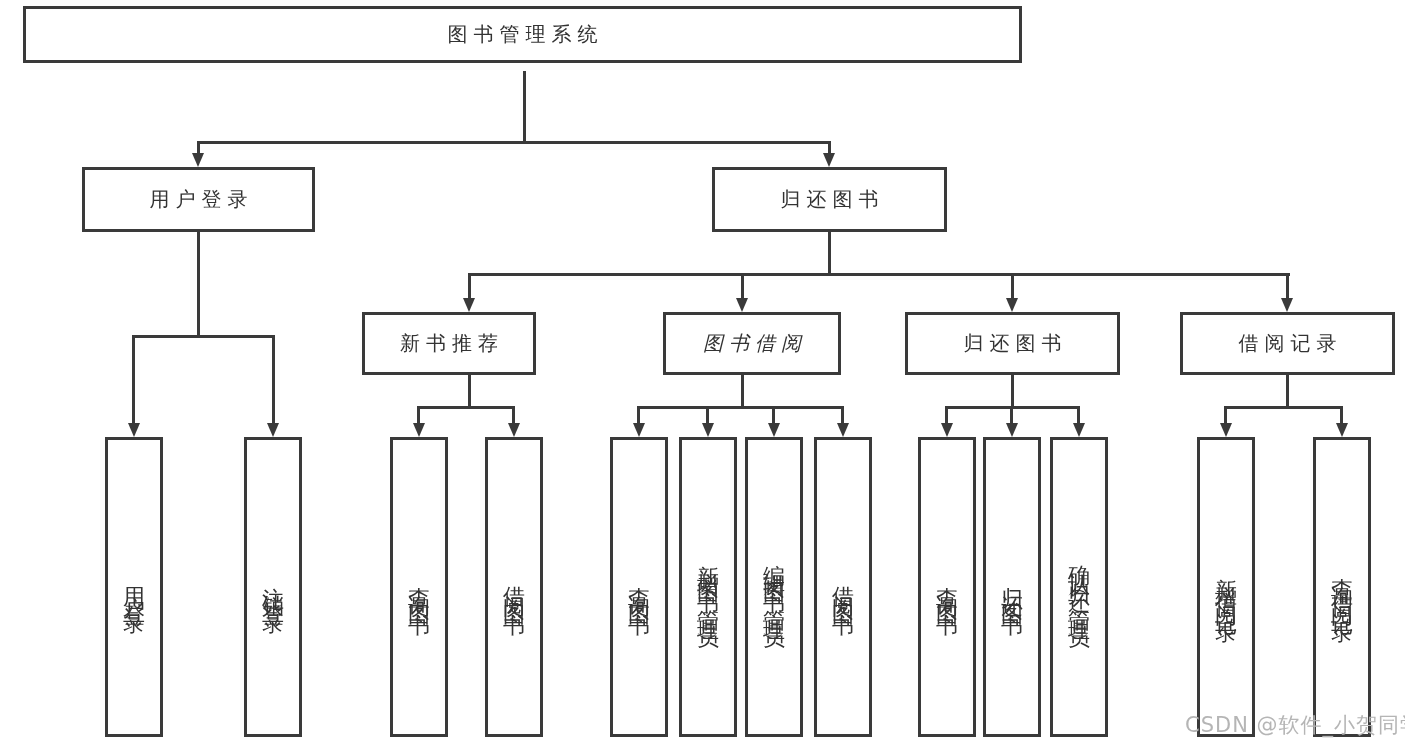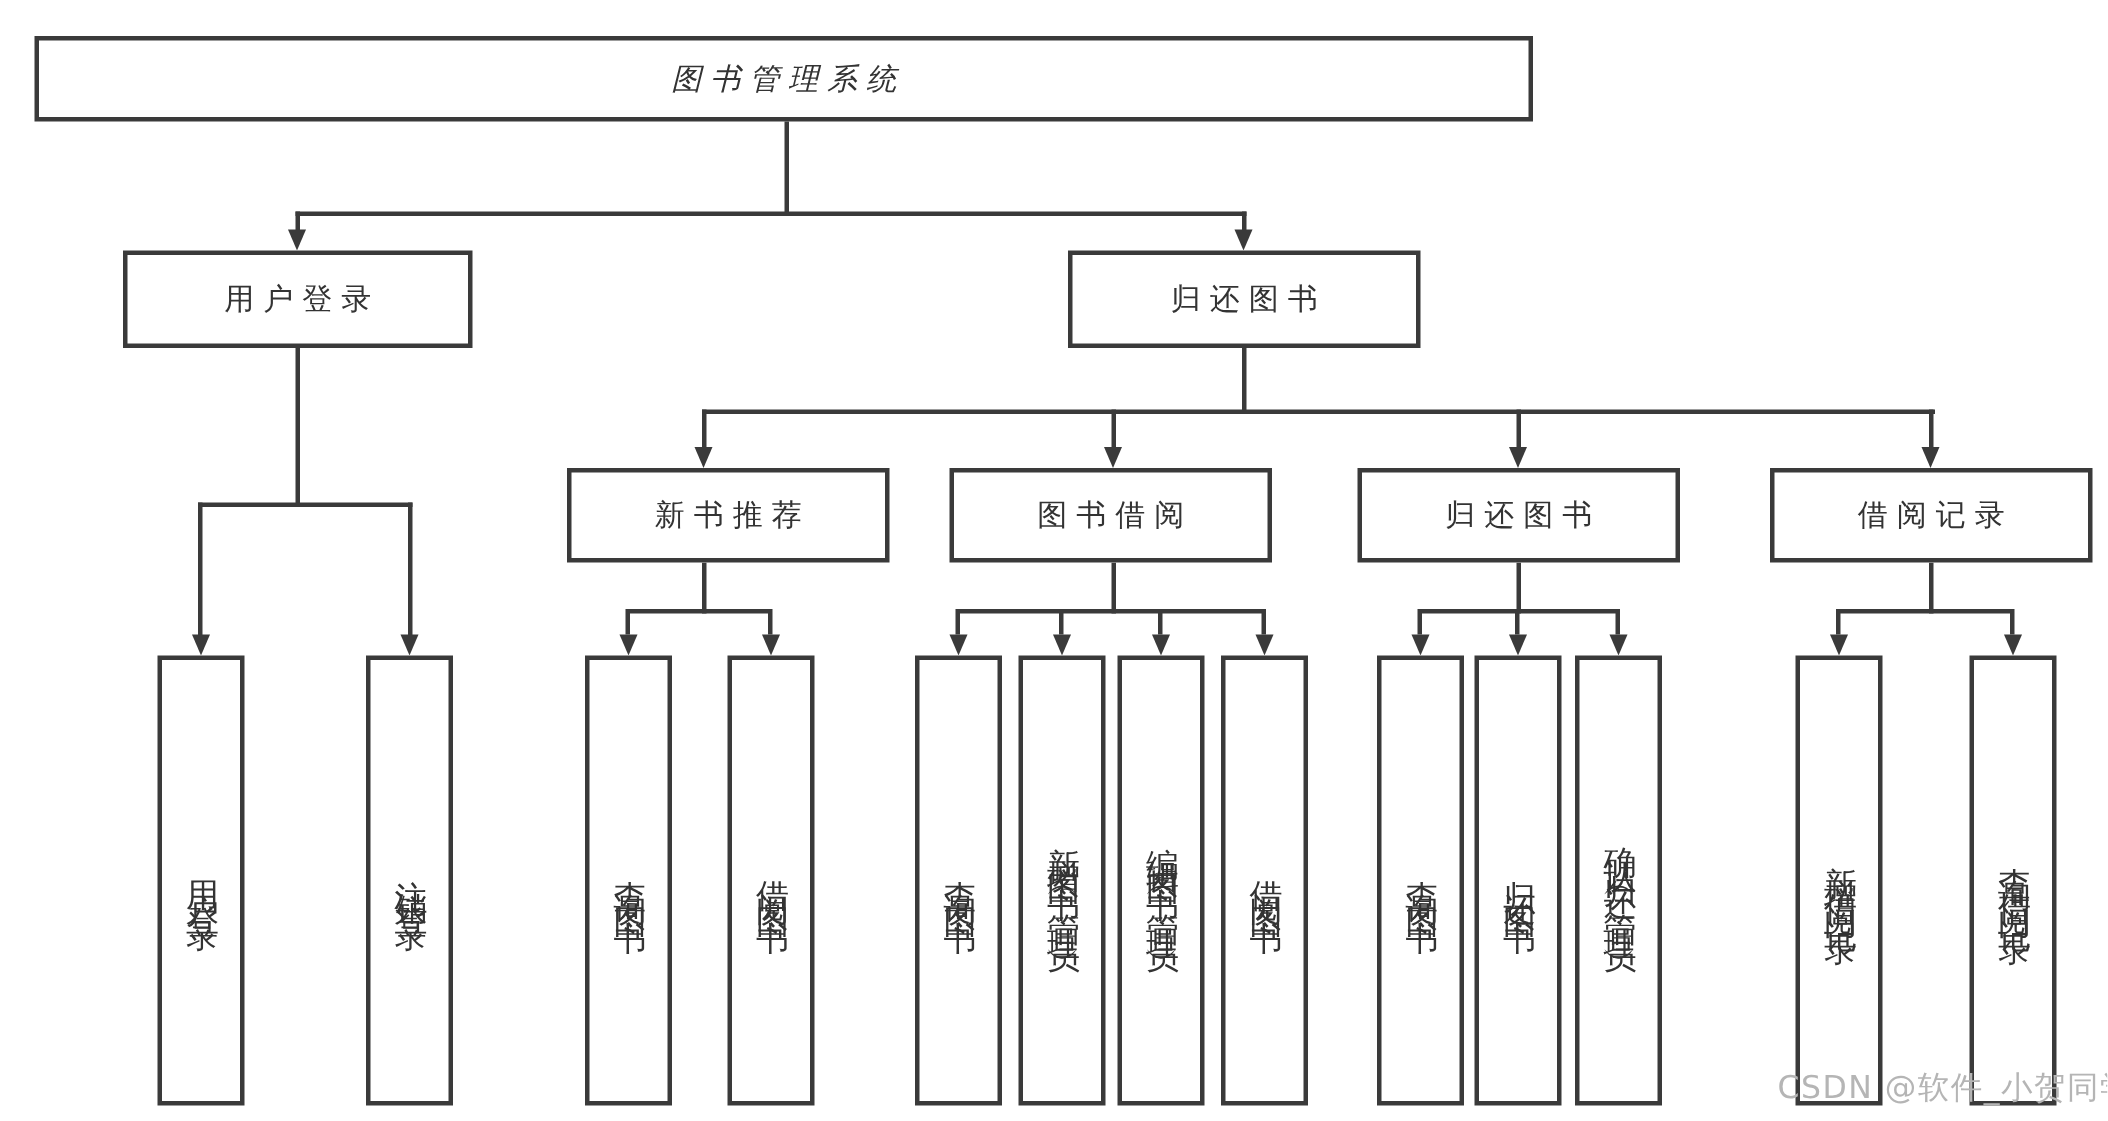--- a/index.html
+++ b/index.html
@@ -83,35 +83,35 @@
   <div class="arrow" style="left:633px;  top:423px;"></div>
   <div class="arrow" style="left:702px;  top:423px;"></div>
   <div class="arrow" style="left:768px;  top:423px;"></div>
   <div class="arrow" style="left:837px;  top:423px;"></div>
   <div class="arrow" style="left:941px;  top:423px;"></div>
   <div class="arrow" style="left:1006px; top:423px;"></div>
   <div class="arrow" style="left:1073px; top:423px;"></div>
   <div class="arrow" style="left:1220px; top:423px;"></div>
   <div class="arrow" style="left:1336px; top:423px;"></div>
 
-  <div class="box" style="left:23px; top:24px; width:999px; height:57px;font-style:italic;">
+  <div class="box" style="left:23px; top:6px; width:999px; height:57px;">
     <span class="hlbl">图书管理系统</span>
   </div>
 
   <div class="box" style="left:82px; top:167px; width:233px; height:65px;">
     <span class="hlbl">用户登录</span>
   </div>
   <div class="box" style="left:712px; top:167px; width:235px; height:65px;">
     <span class="hlbl">归还图书</span>
   </div>
 
-  <div class="box" style="left:378px; top:312px; width:215px; height:63px;">
+  <div class="box" style="left:362px; top:312px; width:174px; height:63px;">
     <span class="hlbl">新书推荐</span>
   </div>
-  <div class="box" style="left:633px; top:312px; width:215px; height:63px;">
+  <div class="box" style="left:663px; top:312px; width:178px; height:63px;font-style:italic;">
     <span class="hlbl">图书借阅</span>
   </div>
   <div class="box" style="left:905px; top:312px; width:215px; height:63px;">
     <span class="hlbl">归还图书</span>
   </div>
   <div class="box" style="left:1180px; top:312px; width:215px; height:63px;">
     <span class="hlbl">借阅记录</span>
   </div>
 
   <div class="box" style="left:105px; top:437px; width:58px; height:300px;">

